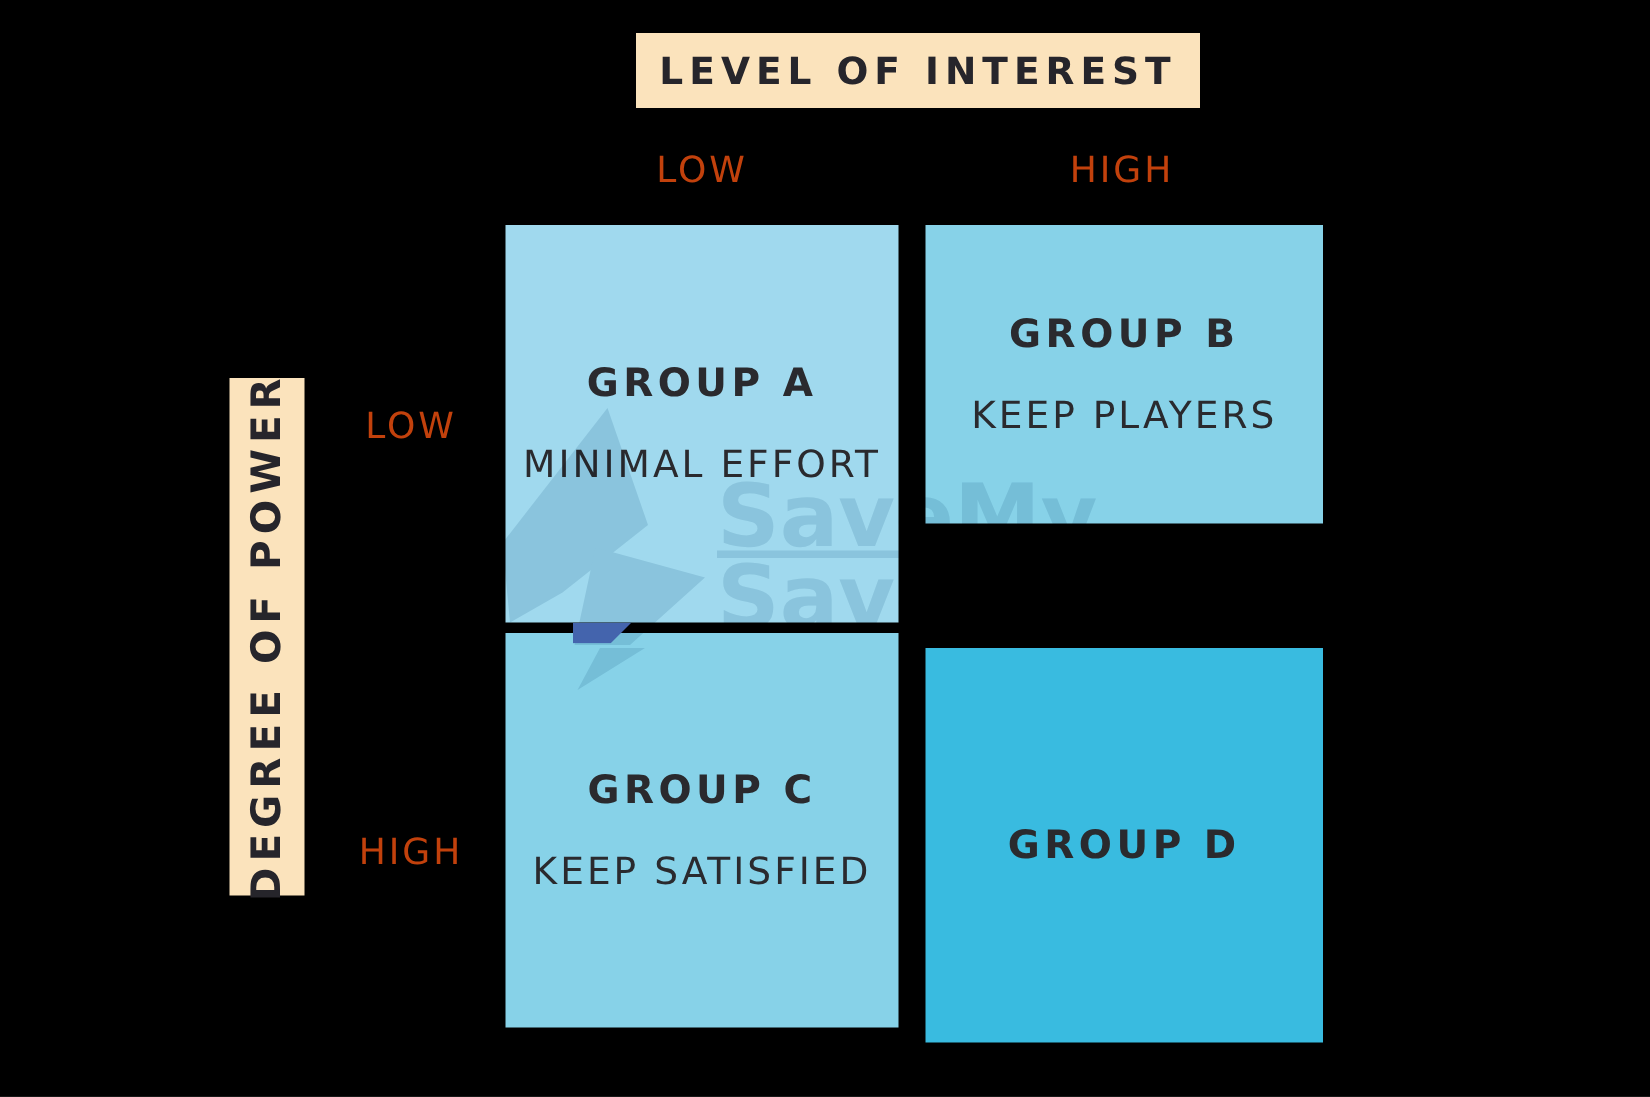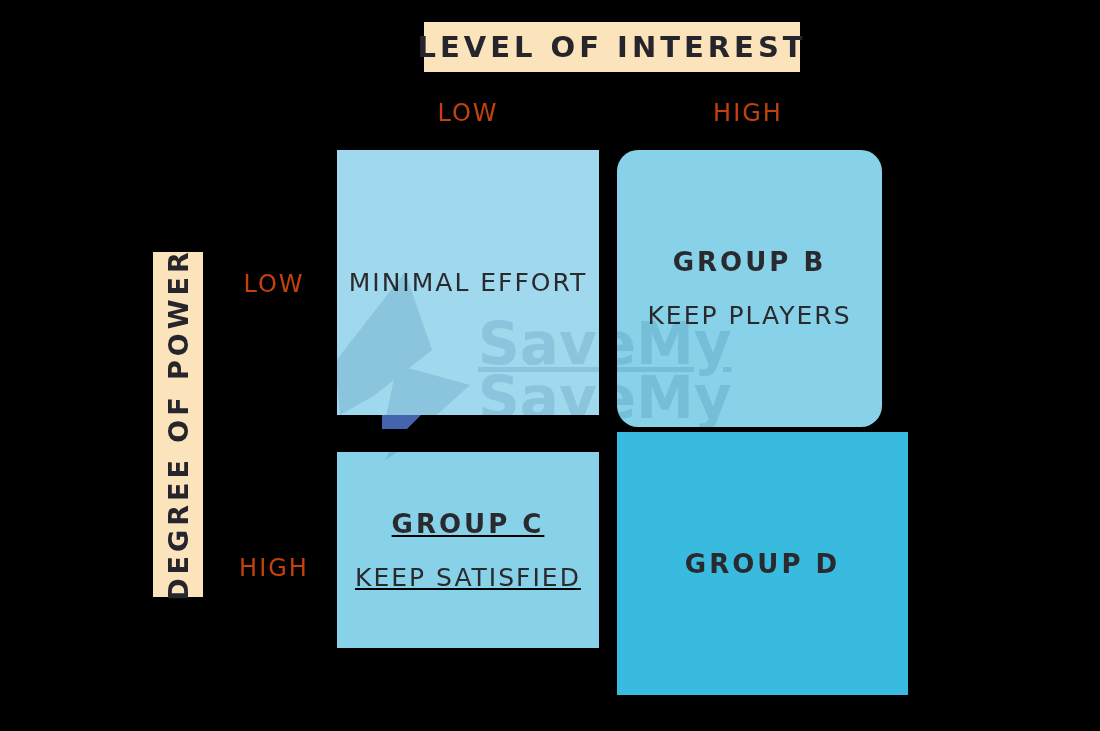--- a/index.html
+++ b/index.html
@@ -27,21 +27,21 @@
   .axis-box.top {
     left: 424px; top: 22px;
     width: 376px; height: 50px;
   }
   .axis-box.left {
     left: 153px; top: 252px;
     width: 50px; height: 345px;
   }
   .axis-title {
     color: #26252B;
-    font-size: 29px;
+    font-size: 25px;
     font-weight: 600;
     letter-spacing: 4px;
     white-space: nowrap;
   }
   .axis-box.left .axis-title {
     transform: rotate(-90deg);
     font-size: 27px;
   }
 
   
@@ -63,23 +63,23 @@
   .quadrant {
     position: absolute;
     display: flex;
     flex-direction: column;
     align-items: center;
     justify-content: center;
     gap: 24px;
     z-index: 1;
   }
   .quadrant.qa { left: 337px; top: 150px; width: 262px; height: 265px; }
-  .quadrant.qb { left: 617px; top: 150px; width: 265px; height: 277px; border-radius: 21px; }
-  .quadrant.qc { left: 337px; top: 452px; width: 262px; height: 196px; text-decoration: underline; }
-  .quadrant.qd { left: 617px; top: 432px; width: 291px; height: 263px; }
+  .quadrant.qb { left: 617px; top: 150px; width: 265px; height: 199px; }
+  .quadrant.qc { left: 337px; top: 422px; width: 262px; height: 263px; }
+  .quadrant.qd { left: 617px; top: 432px; width: 265px; height: 263px; }
 
   .group-title {
     color: #2A2A2E;
     font-size: 26px;
     font-weight: 700;
     letter-spacing: 3px;
     white-space: nowrap;
   }
   .group-strategy {
     color: #2A2A2E;
@@ -136,20 +136,21 @@
   <div class="axis-box left">
     <span class="axis-title">DEGREE OF POWER</span>
   </div>
 
   <div class="tick x-low">LOW</div>
   <div class="tick x-high">HIGH</div>
   <div class="tick y-low">LOW</div>
   <div class="tick y-high">HIGH</div>
 
   <div class="quadrant qa" style="background: rgb(160, 217, 238);">
+    <span class="group-title">GROUP A</span>
     <span class="group-strategy">MINIMAL EFFORT</span>
   </div>
   <div class="quadrant qb" style="background: rgb(135, 210, 232);">
     <span class="group-title">GROUP B</span>
     <span class="group-strategy">KEEP PLAYERS</span>
   </div>
   <div class="quadrant qc" style="background: rgb(135, 210, 232);">
     <span class="group-title">GROUP C</span>
     <span class="group-strategy">KEEP SATISFIED</span>
   </div>

